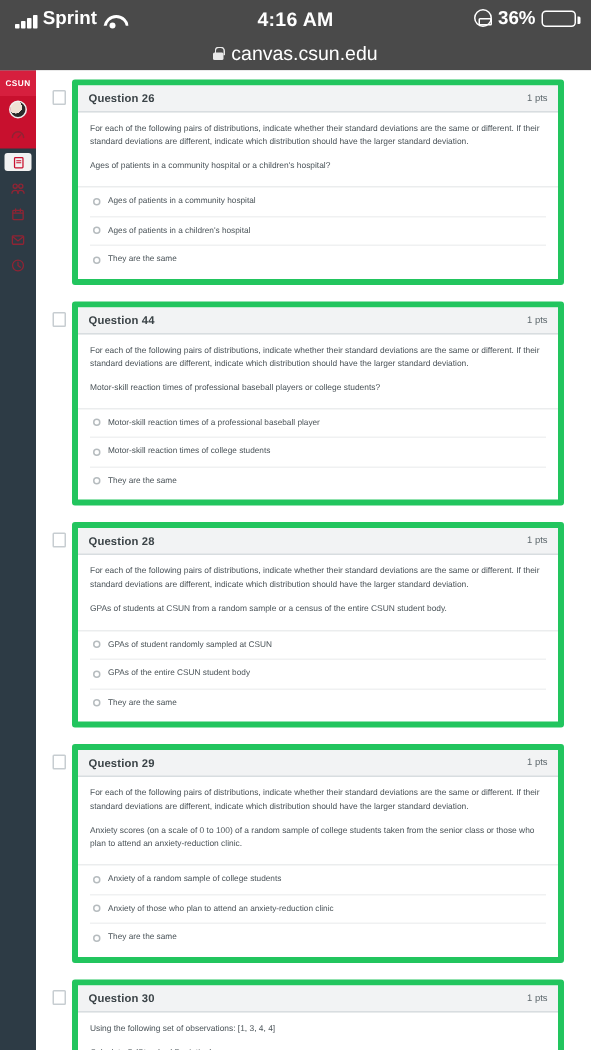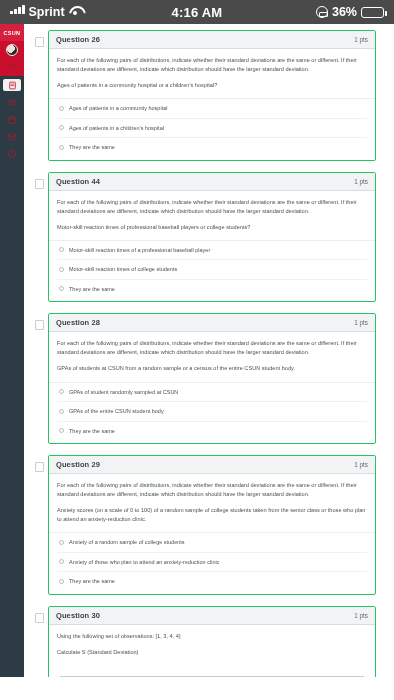--- a/index.html
+++ b/index.html
@@ -10,21 +10,21 @@
     overflow: hidden;
   }
   #app { position: relative; width: 394px; height: 700px; background: #fff; }
 
   
   .statusbar {
     height: 24px; background: #4a4a4a; color: #fff;
     display: flex; align-items: center; padding: 0 10px;
     font-size: 12.5px; font-weight: bold;
   }
-  .sb-left { display: flex; align-items: flex-start; gap: 4px; flex: 1; }
+  .sb-left { display: flex; align-items: flex-end; gap: 4px; flex: 1; }
   .sb-center { flex: 0 0 auto; font-size: 13px; letter-spacing: 0.2px; }
   .sb-right { display: flex; align-items: center; gap: 4px; flex: 1; justify-content: flex-end; }
   .sig { display: flex; align-items: flex-end; gap: 1.5px; height: 9px; }
   .sig i { width: 2.5px; background: #fff; display: block; border-radius: 0.5px; }
   .sig i:nth-child(1){height:3px;} .sig i:nth-child(2){height:5px;}
   .sig i:nth-child(3){height:7px;} .sig i:nth-child(4){height:9px;}
   .carrier { font-size: 12.5px; font-weight: bold; }
   .wifi { width: 13px; height: 10px; position: relative; }
   .wifi::before {
     content:""; position:absolute; left:0; top:1px; width:13px; height:13px;
@@ -108,21 +108,21 @@
     width: 9px; height: 10px; flex: 0 0 9px; margin: 7px 4px 0 5px;
     border: 1px solid #c7cdd1; border-radius: 1px;
     background: #fff; position: relative;
   }
   .flag::after{
     content:""; position:absolute; left:1px; top:1px; right:1px; bottom:1px;
     background: #ffffff;
   }
 
   .card {
-    flex: 1; border: 1px solid #22c55e; background: #fff; border-radius: 2px;
+    flex: 1; border: 4px solid #22c55e; background: #fff; border-radius: 2px;
   }
   .card-head {
     background: #f2f3f4; border-bottom: 1px solid #d8dde0;
     display: flex; align-items: center; justify-content: space-between;
     padding: 4px 7px; height: 18px;
   }
   .q-title { font-size: 7.5px; font-weight: bold; color: #3b4347; letter-spacing: 0.1px; }
   .q-pts { font-size: 6.3px; color: #5e686d; }
   .card-body { padding: 7px 8px 3px 8px; }
   .q-prompt {
@@ -174,20 +174,24 @@
       <span class="wifi"></span>
     </div>
     <div class="sb-center">4:16 AM</div>
     <div class="sb-right">
       <span class="lockrot"></span>
       <span>36%</span>
       <span class="batt"><span class="lvl" style="width:36%"></span></span>
     </div>
   </div>
 
+  <div class="urlbar">
+    <span class="lock-glyph"></span>
+    <span class="url-text">canvas.csun.edu</span>
+  </div>
 
   <div class="page">
 
     <div class="globalnav">
       <div class="gn-logo">CSUN</div>
       <div class="gn-avatar-wrap">
         <div class="gn-avatar"></div>
       </div>
       <div class="gn-item onred">
         <svg width="10" height="10" viewBox="0 0 16 16" fill="none">

